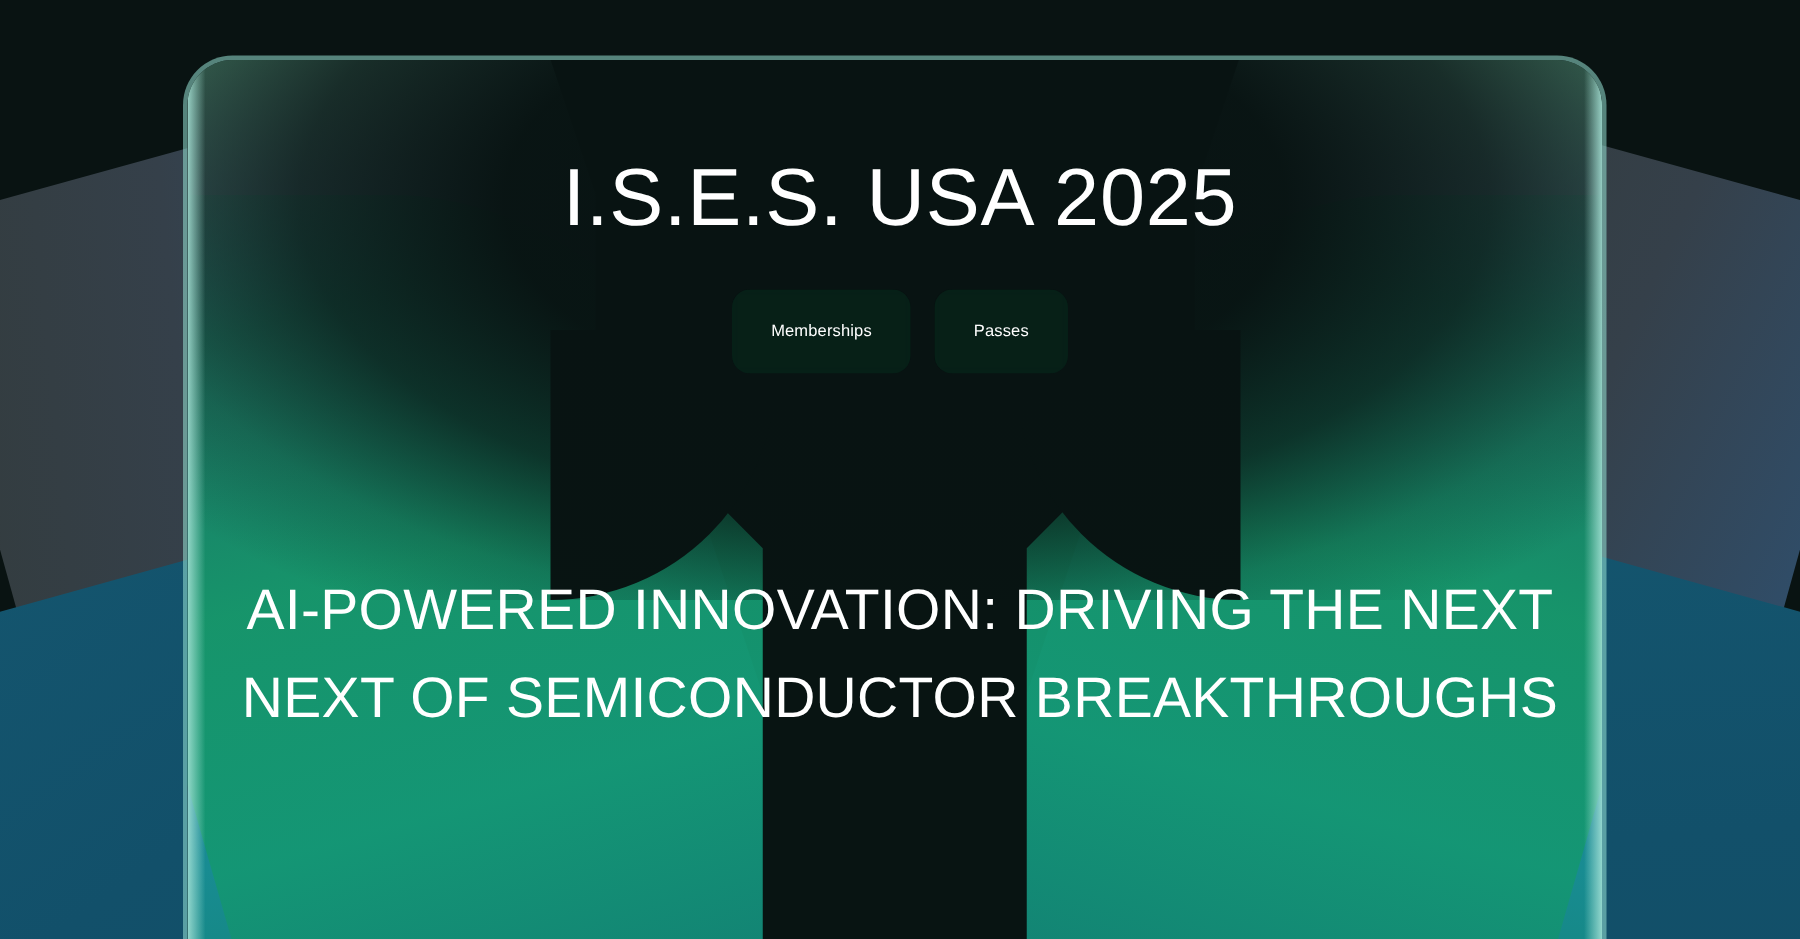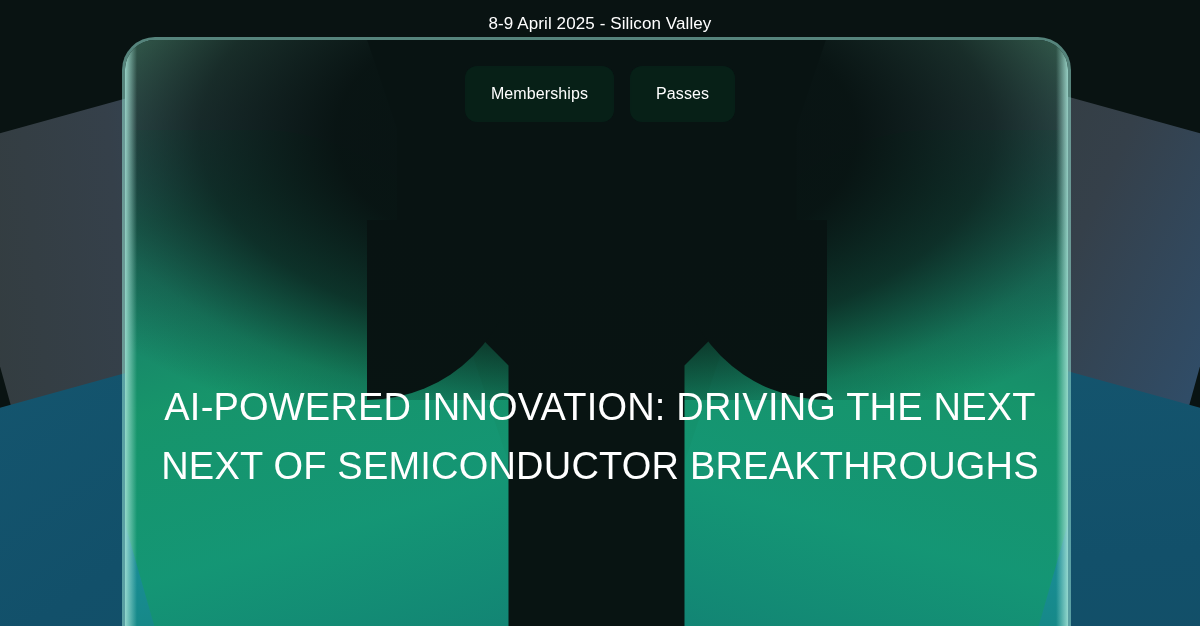--- a/index.html
+++ b/index.html
@@ -242,21 +242,21 @@
     display: inline-flex;
     align-items: center;
     justify-content: center;
     height: 56px;
     padding: 0 26px;
     border: none;
     border-radius: 12px;
     background: rgba(7,40,28,0.62);
     color: #ffffff;
     font-family: "Liberation Sans", sans-serif;
-    font-size: 16px;
+    font-size: 11px;
     font-weight: 400;
     letter-spacing: 0.1px;
     cursor: pointer;
     backdrop-filter: blur(2px);
   }
 
   #headline {
     position: absolute;
     left: 0; right: 0;
     top: 378px;
@@ -296,22 +296,22 @@
       <div class="funnel-soft-l"></div>
       <div class="funnel-soft-r"></div>
       <div class="top-vignette"></div>
       <div class="edge-glow edge-glow-l"></div>
       <div class="edge-glow edge-glow-r"></div>
     </div>
   </div>
 
   <div id="content">
 
-
-    <p id="event-subtitle">8-9 April 2025 - Silicon Valley</p>
+    <h1 id="event-title">I.S.E.S. USA 2025</h1>
+
 
     <div id="cta-row">
       <button class="cta-button">Memberships</button>
       <button class="cta-button">Passes</button>
     </div>
 
     <h2 id="headline">
       <span class="hl-line">AI-POWERED INNOVATION: DRIVING THE NEXT</span>
       <span class="hl-line">NEXT OF SEMICONDUCTOR BREAKTHROUGHS</span>
     </h2>

